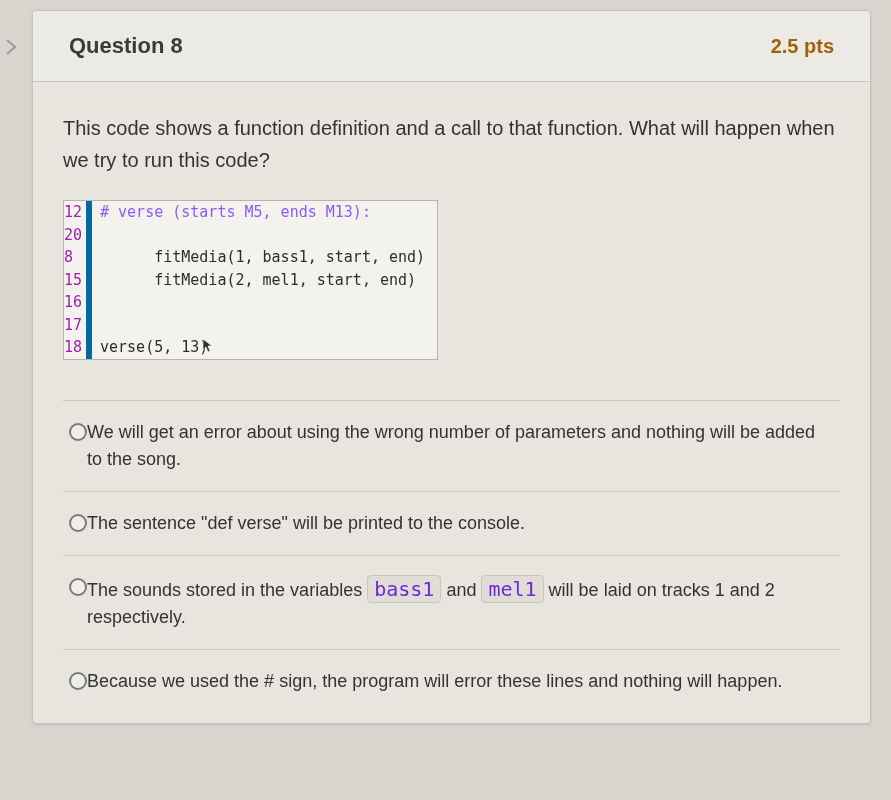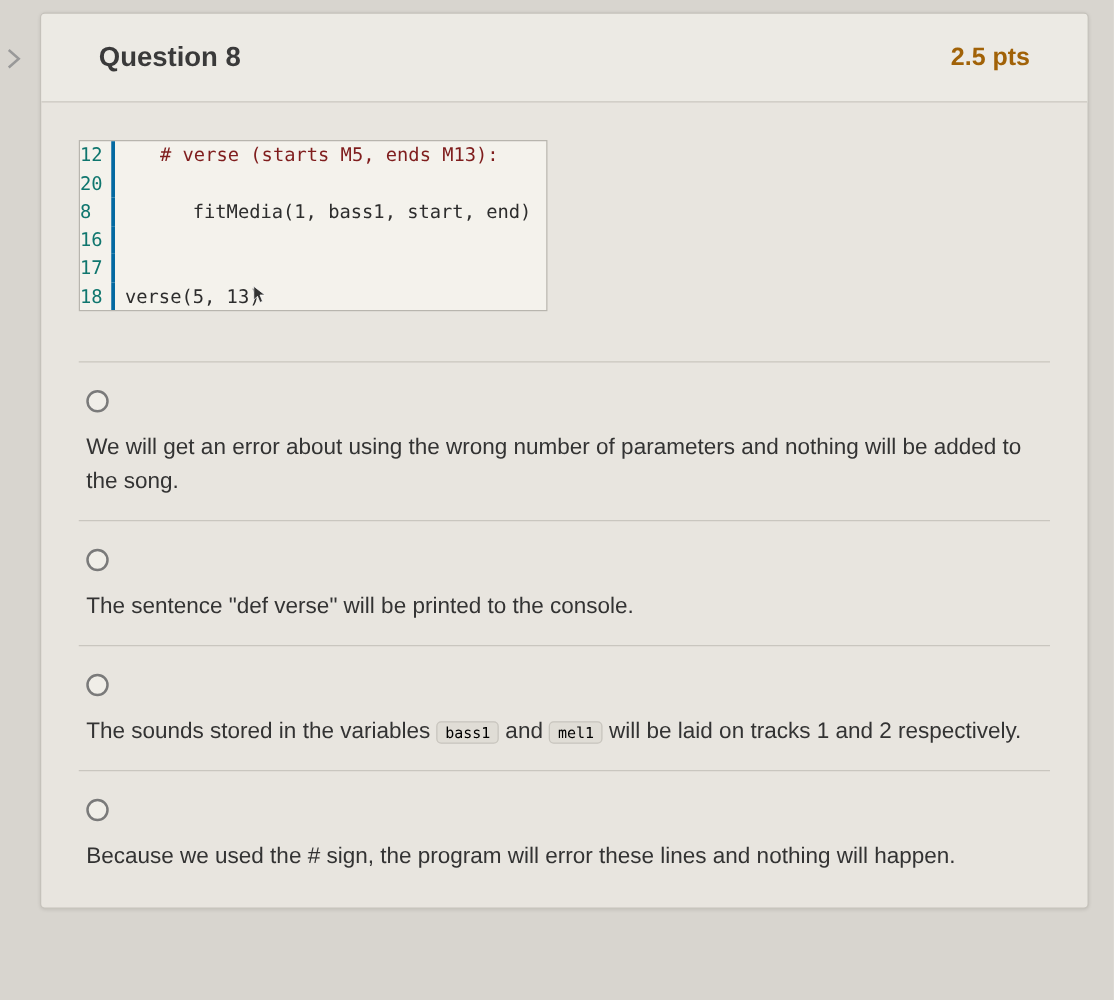--- a/index.html
+++ b/index.html
@@ -28,21 +28,21 @@
       background: #e8e5df;
       border: 1px solid #c5c2bb;
       border-radius: 4px;
       box-shadow: 0 1px 3px rgba(0,0,0,0.1);
       overflow: hidden;
     }
     .card-header {
       display: flex;
       justify-content: space-between;
       align-items: center;
-      padding: 22px 46px;
+      padding: 22px 36px;
       border-bottom: 1px solid #c9c6bf;
       background: #eceae4;
     }
     .q-title {
       font-size: 22px;
       font-weight: 600;
       color: #3a3a3a;
     }
     .q-points {
       font-size: 20px;
@@ -67,69 +67,68 @@
       line-height: 1.5;
       margin-bottom: 40px;
     }
     .code-line {
       display: flex;
     }
     .ln {
       width: 28px;
       text-align: right;
       padding-right: 22px;
-      color: #0f766e;
+      color: #a21caf;
       background: #ecead f;
-      border-right: 3px solid #0369a1;
+      border-right: 6px solid #0369a1;
       user-select: none;
     }
     .code {
       padding-left: 8px;
       padding-right: 12px;
       white-space: pre;
     }
-    .c-comment { color: #7f1d1d; margin-left: 28px; }
+    .c-comment { color: #8b5cf6; }
     .c-keyword { color: #0066aa; font-weight: 600; }
     .c-func { color: #0066aa; }
     .gutter-mark { color: #999; font-size: 11px; padding-left:2px;}
     
     .options {
       border-top: 1px solid #c9c6bf;
     }
     .option {
       display: flex;
       align-items: flex-start;
-      gap: 14px;
+      gap: 0;
       padding: 18px 6px;
       border-bottom: 1px solid #c9c6bf;
       font-size: 18px;
       line-height: 1.5;
       color: #333;
       cursor: pointer;
-      flex-direction: column;
     }
     .option:last-child { border-bottom: none; }
     .radio {
       flex: 0 0 18px;
       width: 18px;
       height: 18px;
       border: 2px solid #7a7a7a;
       border-radius: 50%;
       margin-top: 4px;
       background: #f0eee8;
     }
     .opt-text { flex: 1; }
     .inline-code {
       font-family: "Consolas","Monaco",monospace;
       background: #e0ddd6;
       border: 1px solid #c8c5be;
       border-radius: 4px;
       padding: 1px 6px;
-      font-size: 12px;
-      color: #000000;
+      font-size: 20px;
+      color: #6d28d9;
     }
     .cursor-icon {
       display:inline-block;
       transform: translate(-6px, 2px);
     }
   </style>
 </head>
 <body>
 
 <div class="page-wrap">
@@ -139,29 +138,33 @@
       </svg>
   </div>
 
   <div class="question-card">
     <div class="card-header">
       <div class="q-title">Question 8</div>
       <div class="q-points">2.5 pts</div>
     </div>
 
     <div class="card-body">
+      <p class="prompt">This code shows a function definition and a call to that function. What will happen when we try to run this code?</p>
 
       <div class="code-block" id="code-block"><div class="code-line">
             <div class="ln">12</div>
             <div class="code"><span class="c-comment"># verse (starts M5, ends M13):</span></div>
           </div><div class="code-line">
             <div class="ln">20</div>
           </div><div class="code-line">
             <div class="ln">8</div>
             <div class="code"><span>      fitMedia(1, bass1, start, end)</span></div>
+          </div><div class="code-line">
+            <div class="ln">15</div>
+            <div class="code"><span>      fitMedia(2, mel1, start, end)</span></div>
           </div><div class="code-line">
             <div class="ln">16</div>
             <div class="code"><span> </span></div>
           </div><div class="code-line">
             <div class="ln">17</div>
           </div><div class="code-line">
             <div class="ln">18</div>
             <div class="code"><span>verse(5, 13)</span><span class="cursor-icon"><svg width="14" height="16" viewBox="0 0 14 16">
                   <path d="M1 1 L1 12 L4 9 L6 14 L8 13 L6 8 L10 8 Z" fill="#333" stroke="#fff" stroke-width="0.6"></path>
                 </svg></span></div>

